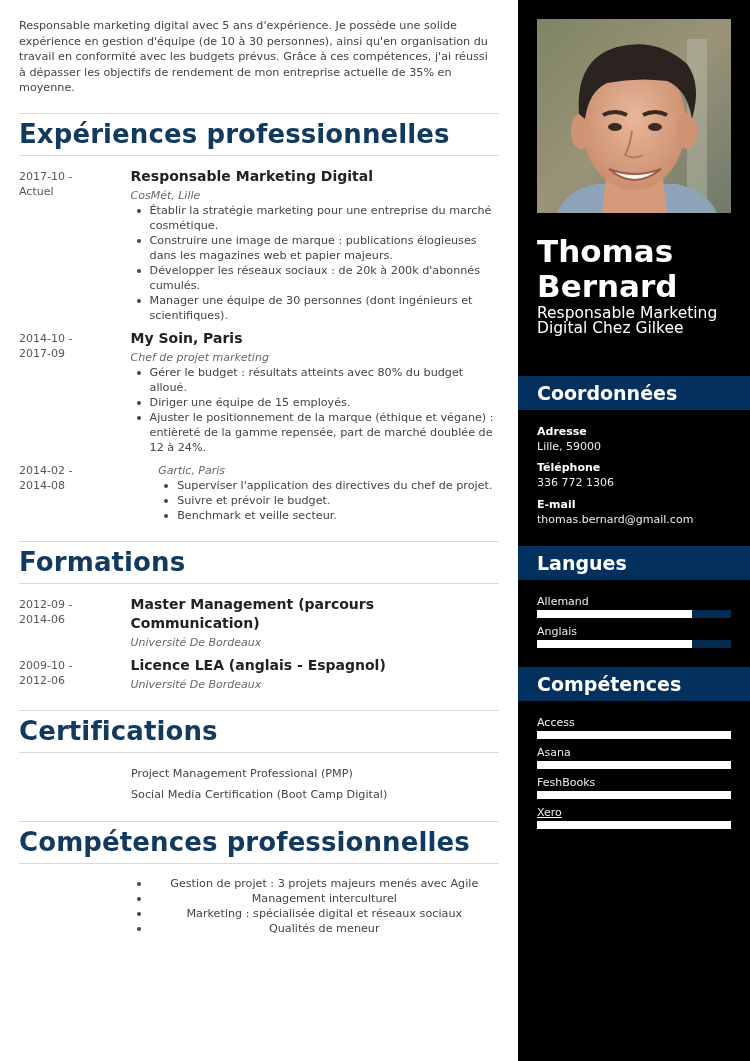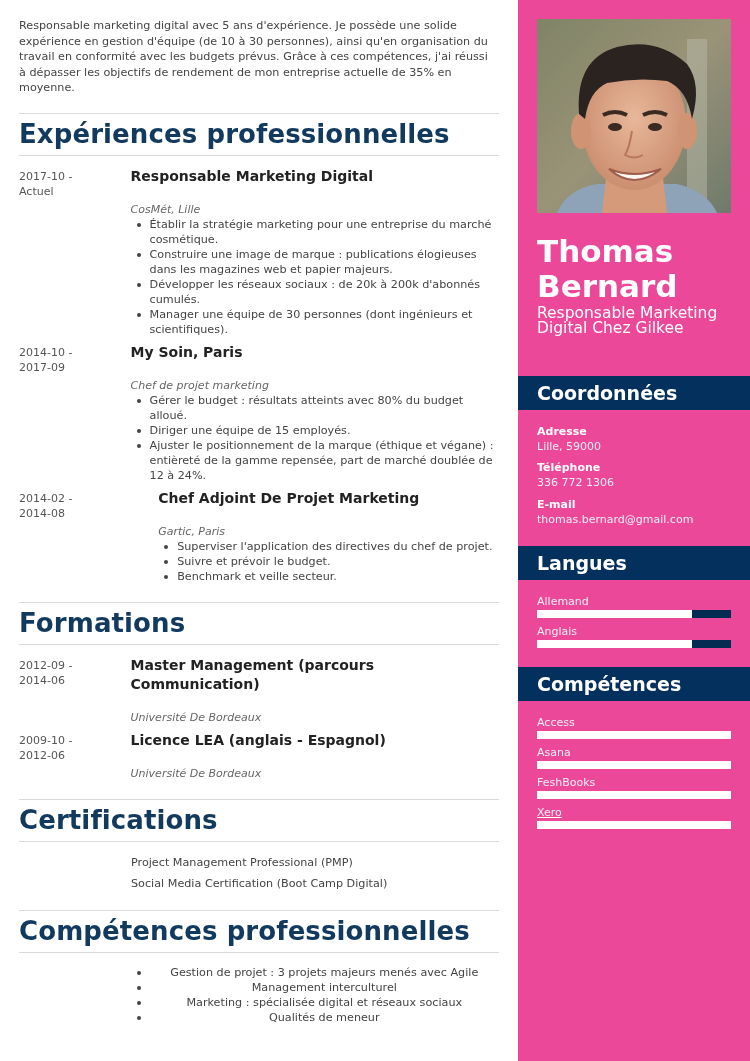--- a/index.html
+++ b/index.html
@@ -1,31 +1,31 @@
 <!DOCTYPE html>
 <html><head>
 <meta charset="utf-8">
 <style>
   * { box-sizing: border-box; margin: 0; padding: 0; }
   html, body { width: 750px; height: 1061px; background: #ffffff; overflow: hidden; }
   body { font-family: "DejaVu Sans", sans-serif; color: #3a3a3a; position: relative; }
 
   .main { position: absolute; left: 0; top: 0; width: 518px; height: 1061px; padding: 0 19px 0 19px; }
-  .sidebar { position: absolute; left: 518px; top: 0; width: 232px; height: 1061px; background: #ec4899; color: #fff; }
+  .sidebar { position: absolute; left: 518px; top: 0; width: 232px; height: 1061px; background: #000000; color: #fff; }
 
   .summary { font-size: 11.2px; line-height: 15.5px; color: #444; padding-top: 18px; width: 470px; }
 
   .rule { height: 0; border-top: 1.5px solid #d9d9d9; width: 480px; }
   .sec-title { font-size: 26px; font-weight: bold; color: #113a5e; letter-spacing: 0.1px; }
 
   .entry { display: flex; position: relative; }
   .entry .date { width: 112px; font-size: 11px; line-height: 15px; color: #555; padding-top: 2px; }
   .entry .body { width: 370px; }
   .entry .title { font-size: 14px; font-weight: bold; color: #222; line-height: 19px; }
-  .entry .sub { font-size: 11px; font-style: italic; color: #666; line-height: 15px; margin-top: 16px; }
+  .entry .sub { font-size: 11px; font-style: italic; color: #666; line-height: 15px; margin-top: 2px; }
   .entry ul { list-style: none; margin-top: 0px; }
   .entry li { font-size: 11.2px; line-height: 15px; color: #444; position: relative; padding-left: 19px; }
   .entry li::before { content: ""; position: absolute; left: 6px; top: 6px; width: 4px; height: 4px; border-radius: 50%; background: #444; }
 
   .cert { font-size: 11.2px; line-height: 21px; color: #444; padding-left: 112px; }
 
   
   .photo { position: absolute; left: 19px; top: 19px; width: 194px; height: 194px; overflow: hidden; background: #8a8a70; }
   .name { position: absolute; left: 19px; top: 234px; font-size: 31px; line-height: 35px; font-weight: bold; color: #fff; }
   .role { position: absolute; left: 19px; top: 306px; width: 205px; font-size: 15.5px; line-height: 15px; color: #fff; }
@@ -81,21 +81,20 @@
         </ul>
       </div>
     </div>
 
     <div class="entry" style="margin-top:6px;gap:36px;">
       <div class="date">
         <div>2014-02 -</div>
         <div>2014-08</div>
       </div>
       <div class="body">
-        <div class="title">Chef Adjoint De Projet Marketing</div>
         <div class="sub">Gartic, Paris</div>
         <ul>
           <li>Superviser l'application des directives du chef de projet.</li>
           <li>Suivre et prévoir le budget.</li>
           <li>Benchmark et veille secteur.</li>
         </ul>
       </div>
     </div>
   </div>
 

